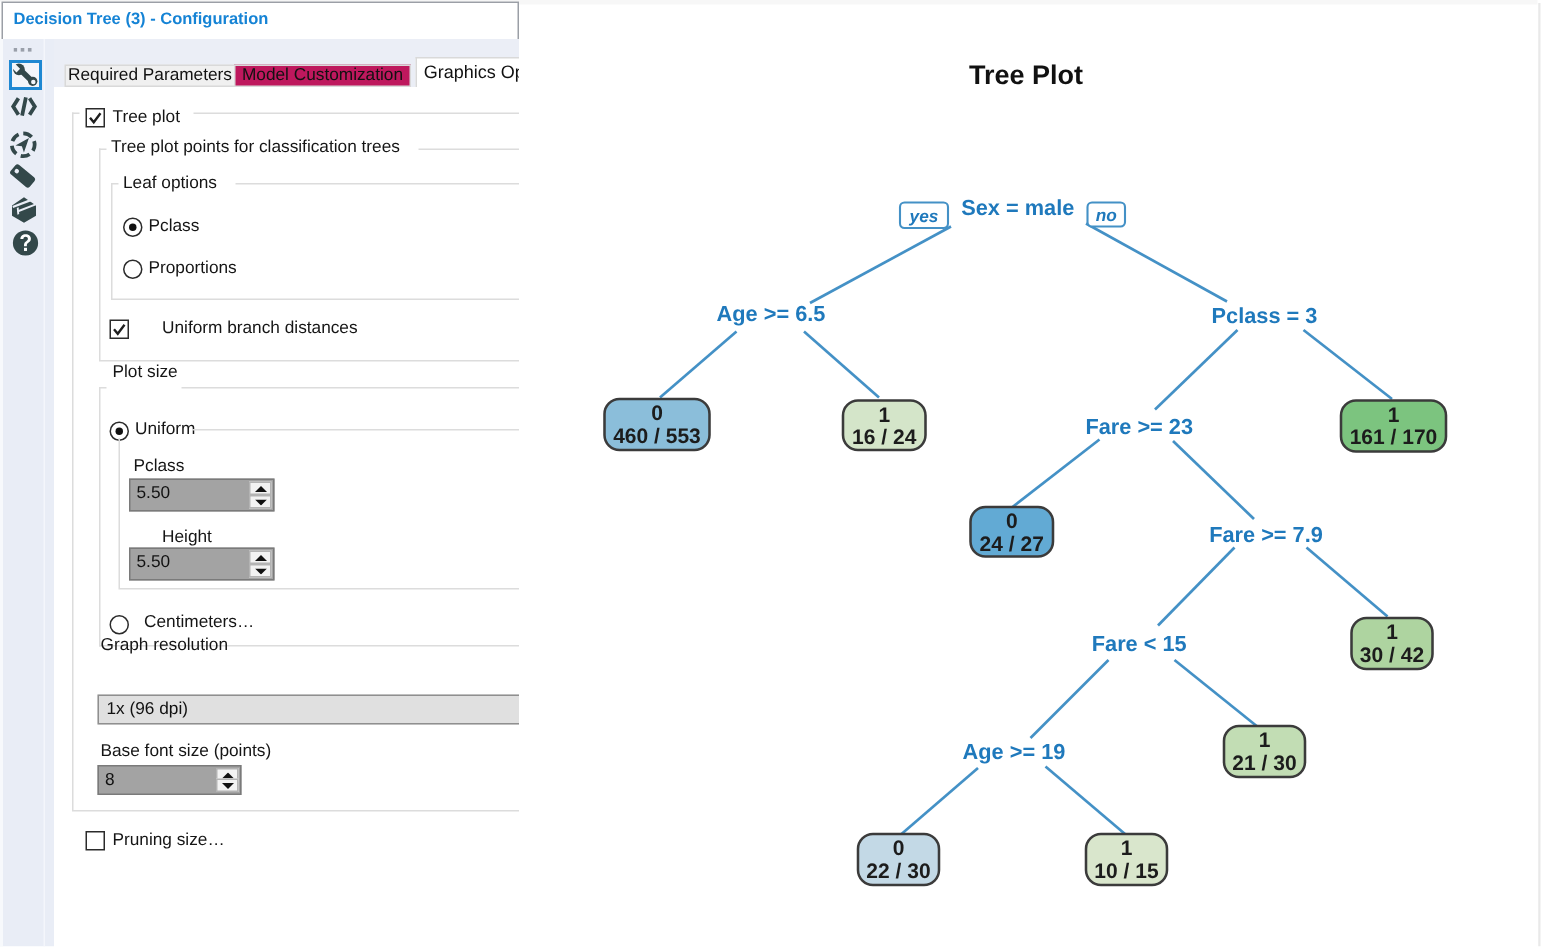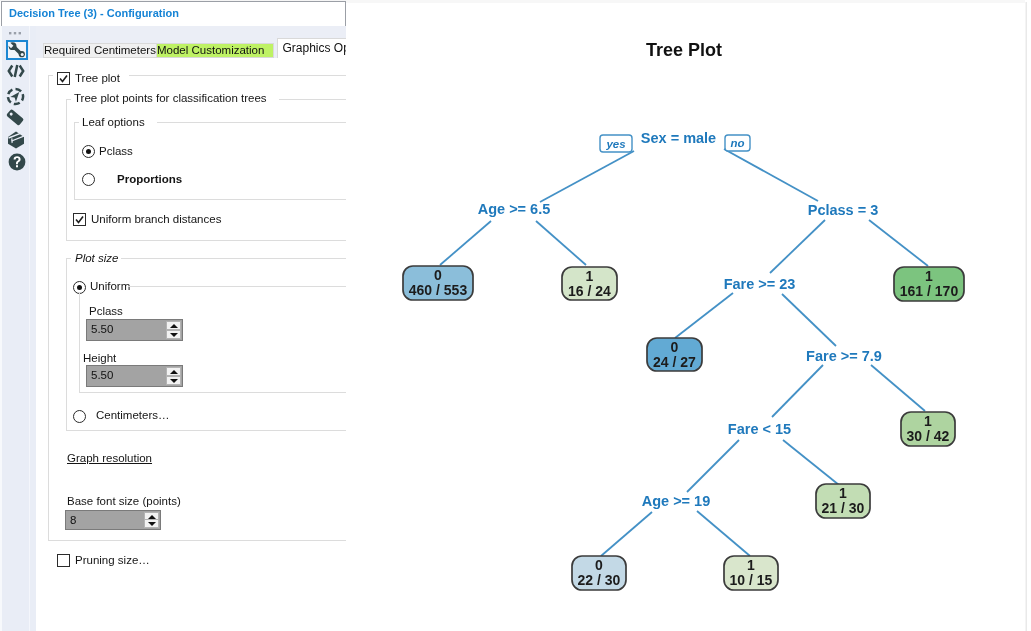--- a/index.html
+++ b/index.html
@@ -148,22 +148,22 @@
   </svg>
 
   <svg class="abs" style="left:8px;top:153px;" width="18" height="18" viewBox="0 0 18 18">
     <circle cx="9" cy="9" r="8.4" fill="#33484a"></circle>
     <path d="M5.6,6.4 C5.6,4.4 7,3.2 9.1,3.2 C11.2,3.2 12.6,4.4 12.6,6.2 C12.6,7.6 11.8,8.3 10.9,8.9 C10.1,9.4 9.9,9.8 9.9,10.7 L9.9,11.2 L8,11.2 L8,10.4 C8,9.2 8.5,8.4 9.5,7.8 C10.3,7.2 10.6,6.8 10.6,6.2 C10.6,5.4 10,4.9 9.1,4.9 C8.2,4.9 7.6,5.5 7.6,6.4 Z" fill="#fff"></path>
     <rect x="8" y="12.2" width="2" height="2.1" fill="#fff"></rect>
   </svg>
 
   <div class="abs" style="left:36px;top:26px;width:310px;height:32px;background:#ebeef6;"></div>
 
-  <div class="abs" style="left:43px;top:43px;width:114px;height:15px;background:#f0f0f0;border:1px solid #d9d9d9;box-sizing:border-box;font-size:11.5px;color:#111;text-align:center;line-height:13px;white-space:nowrap;">Required Centimeters</div>
-  <div class="abs" style="left:156px;top:43px;width:118px;height:15px;background:#bef264;border:1px solid #d9d9d9;box-sizing:border-box;font-size:11.5px;color:#111;text-align:left;line-height:13px;white-space:nowrap;">Model Customization</div>
+  <div class="abs" style="left:43px;top:43px;width:114px;height:15px;background:#f0f0f0;border:1px solid #d9d9d9;box-sizing:border-box;font-size:11.5px;color:#111;text-align:center;line-height:13px;white-space:nowrap;">Required Parameters</div>
+  <div class="abs" style="left:156px;top:43px;width:118px;height:15px;background:#be185d;border:1px solid #d9d9d9;box-sizing:border-box;font-size:11.5px;color:#111;text-align:center;line-height:13px;white-space:nowrap;">Model Customization</div>
 
   <div class="abs" style="left:277px;top:38px;width:69px;height:21px;background:#ffffff;border:1px solid #d9d9d9;border-bottom:none;border-right:none;box-sizing:border-box;font-size:12px;color:#111;padding-left:4.5px;line-height:19px;white-space:nowrap;">Graphics Op</div>
 
   <div class="abs" style="left:36px;top:58px;width:310px;height:573px;background:#ffffff;"></div>
 
   <div class="gline" style="left:48px;top:75px;width:298px;height:1px;"></div>
   <div class="gline" style="left:48px;top:75px;width:1px;height:465px;"></div>
   <div class="gline" style="left:48px;top:540px;width:298px;height:1px;"></div>
   <div class="abs" style="left:53px;top:68px;width:76px;height:16px;background:#fff;"></div>
   <div class="cb" style="left:57px;top:72px;"></div>
@@ -182,33 +182,33 @@
   <div class="gline" style="left:74px;top:122px;width:1px;height:78px;"></div>
   <div class="gline" style="left:74px;top:199px;width:272px;height:1px;"></div>
   <div class="abs" style="left:79px;top:116px;width:78px;height:14px;background:#fff;"></div>
   <div class="lbl" style="left:82px;top:116px;">Leaf options</div>
 
   <div class="radio" style="left:82px;top:145px;">
       <div class="rdot"></div>
     </div>
   <div class="lbl" style="left:99px;top:145px;">Pclass</div>
   <div class="radio" style="left:82px;top:173px;"></div>
-  <div class="lbl" style="left:117px;top:173px;font-weight:bold;">Proportions</div>
+  <div class="lbl" style="left:99px;top:173px;">Proportions</div>
 
   <div class="cb" style="left:73px;top:213px;"></div>
   <svg class="abs" style="left:74px;top:214px;" width="11" height="11">
       <path d="M2,5.5 L4.5,8.5 L9,2.5" fill="none" stroke="#1f1f1f" stroke-width="1.6"></path>
     </svg>
-  <div class="lbl" style="left:91px;top:213px;">Uniform branch distances</div>
+  <div class="lbl" style="left:108px;top:213px;">Uniform branch distances</div>
 
   <div class="gline" style="left:66px;top:258px;width:280px;height:1px;"></div>
   <div class="gline" style="left:66px;top:258px;width:1px;height:173px;"></div>
   <div class="gline" style="left:66px;top:430px;width:280px;height:1px;"></div>
   <div class="abs" style="left:71px;top:251px;width:50px;height:15px;background:#fff;"></div>
-  <div class="lbl" style="left:75px;top:252px;font-style:italic;">Plot size</div>
+  <div class="lbl" style="left:75px;top:242px;">Plot size</div>
 
   <div class="radio" style="left:73px;top:281px;">
       <div class="rdot"></div>
     </div>
   <div class="lbl" style="left:90px;top:280px;">Uniform</div>
   <div class="gline" style="left:128px;top:286px;width:218px;height:1px;"></div>
   <div class="gline" style="left:79px;top:292px;width:1px;height:100px;"></div>
   <div class="gline" style="left:79px;top:392px;width:267px;height:1px;"></div>
 
   <div class="lbl" style="left:89px;top:305px;">Pclass</div>
@@ -218,39 +218,42 @@
         <svg width="8" height="4">
           <path d="M0,4 L4,0 L8,4 Z" fill="#111"></path>
         </svg>
       </div>
     <div class="sbd">
         <svg width="8" height="4">
           <path d="M0,0 L4,4 L8,0 Z" fill="#111"></path>
         </svg>
       </div>
   </div>
-  <div class="lbl" style="left:71px;top:352px;padding-left:12px;">Height</div>
+  <div class="lbl" style="left:96px;top:352px;padding-left:12px;">Height</div>
   <div class="spin" style="left:86px;top:365px;width:95px;height:20px;">
     <div class="val">5.50</div>
     <div class="sbu">
         <svg width="8" height="4">
           <path d="M0,4 L4,0 L8,4 Z" fill="#111"></path>
         </svg>
       </div>
     <div class="sbd">
         <svg width="8" height="4">
           <path d="M0,0 L4,4 L8,0 Z" fill="#111"></path>
         </svg>
       </div>
   </div>
 
   <div class="radio" style="left:73px;top:410px;"></div>
   <div class="lbl" style="left:96px;top:409px;">Centimeters…</div>
 
-  <div class="lbl" style="left:67px;top:452px;text-decoration:underline;">Graph resolution</div>
+  <div class="lbl" style="left:67px;top:424px;">Graph resolution</div>
+  <div class="abs" style="left:65px;top:463px;width:285px;height:20px;background:#e0e0e0;border:1px solid #8f8f8f;box-sizing:border-box;">
+    <div class="abs" style="left:5px;top:3px;font-size:11.5px;color:#111;">1x (96 dpi)</div>
+  </div>
 
   <div class="lbl" style="left:67px;top:495px;">Base font size (points)</div>
   <div class="spin" style="left:65px;top:510px;width:94px;height:18px;">
     <div class="val">8</div>
     <div class="sbu">
         <svg width="8" height="4">
           <path d="M0,4 L4,0 L8,4 Z" fill="#111"></path>
         </svg>
       </div>
     <div class="sbd">

